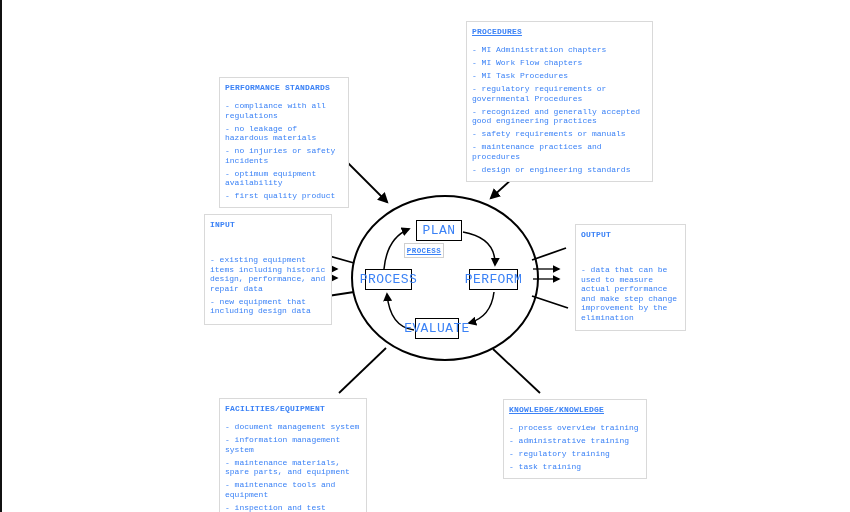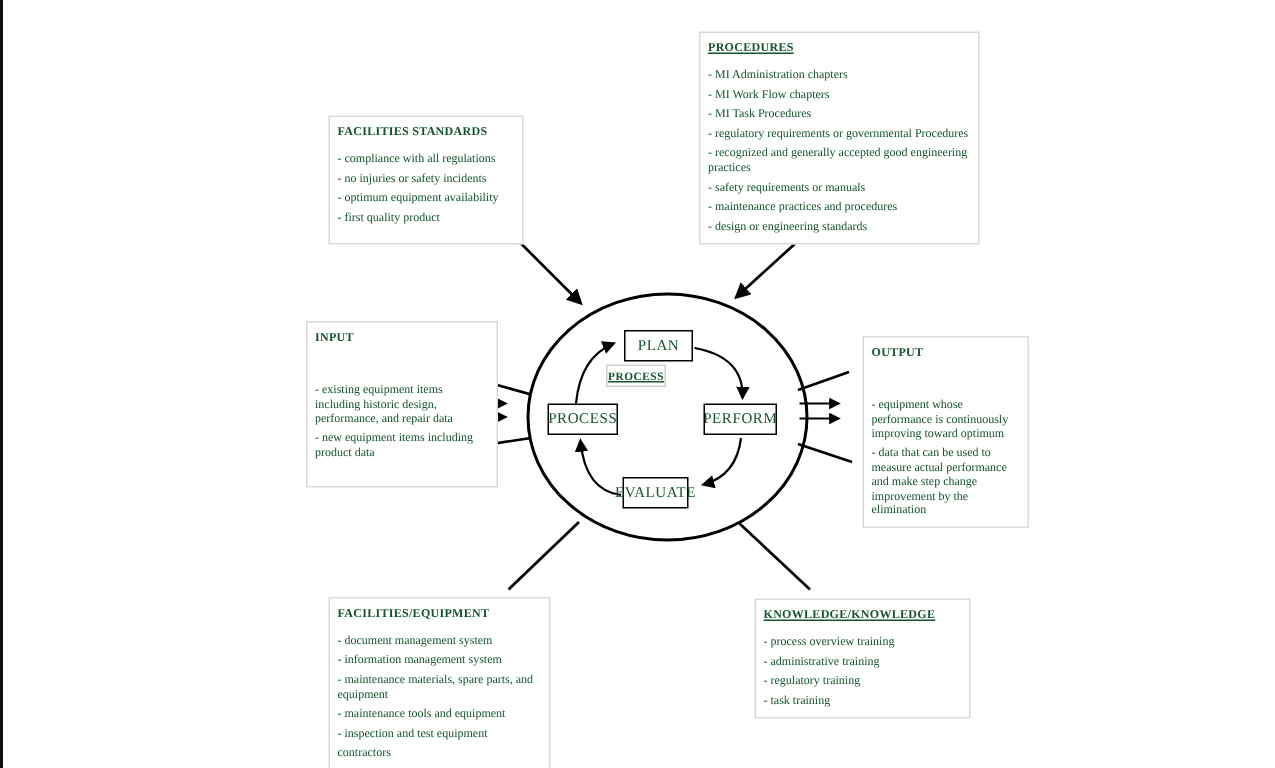--- a/index.html
+++ b/index.html
@@ -1,35 +1,35 @@
 <!DOCTYPE html>
 <html><head>
 <meta charset="utf-8">
 <style>
   html,body { margin:0; padding:0; background:#ffffff; }
   #canvas {
     position:relative; width:850px; height:512px; overflow:hidden;
-    background:#ffffff; font-family:Liberation Serif, serif; color:#14532d;
+    background:#ffffff; font-family:Liberation Mono, monospace; color:#3b82f6;
   }
   #edge { position:absolute; left:0; top:0; width:2px; height:512px; background:#111; }
   svg.overlay { position:absolute; left:0; top:0; width:850px; height:512px; }
 
   .obox {
     position:absolute; box-sizing:border-box; background:#ffffff;
     border:1px solid #d9d9d9; padding:3px 5px;
   }
   .otitle { font-size:8px; font-weight:bold; letter-spacing:.2px; margin:2px 0 9px 0; white-space:nowrap; }
   .otitle.u { text-decoration:underline; }
   .otitle.gap-lg { margin-bottom:26px; }
   .oitem { font-size:8px; line-height:9.5px; margin-bottom:3.5px; }
 
   .step {
     position:absolute; box-sizing:border-box; background:#ffffff;
     border:1.5px solid #000; display:flex; align-items:center; justify-content:center;
-    font-size:10px; letter-spacing:.4px; white-space:nowrap;
+    font-size:13px; letter-spacing:.4px; white-space:nowrap;
   }
   .process-label {
     position:absolute; box-sizing:border-box; background:#ffffff;
     border:1px solid #cfcfcf; display:flex; align-items:center; justify-content:center;
     font-size:7.5px; font-weight:bold; text-decoration:underline; letter-spacing:.4px;
   }
 </style>
 </head>
 <body>
 
@@ -72,36 +72,36 @@
     <div class="oitem">- MI Work Flow chapters</div>
     <div class="oitem">- MI Task Procedures</div>
     <div class="oitem">- regulatory requirements or governmental Procedures</div>
     <div class="oitem">- recognized and generally accepted good engineering practices</div>
     <div class="oitem">- safety requirements or manuals</div>
     <div class="oitem">- maintenance practices and procedures</div>
     <div class="oitem">- design or engineering standards</div>
   </div>
 
   <div class="obox" style="left:219px;top:77px;width:130px;min-height:86px">
-    <div class="otitle">FACILITIES STANDARDS</div>
+    <div class="otitle">PERFORMANCE STANDARDS</div>
     <div class="oitem">- compliance with all regulations</div>
+    <div class="oitem">- no leakage of hazardous materials</div>
     <div class="oitem">- no injuries or safety incidents</div>
     <div class="oitem">- optimum equipment availability</div>
     <div class="oitem">- first quality product</div>
   </div>
 
   <div class="obox" style="left:204px;top:214px;width:128px;min-height:111px">
     <div class="otitle gap-lg">INPUT</div>
     <div class="oitem">- existing equipment items including historic design, performance, and repair data</div>
-    <div class="oitem">- new equipment items including product data</div>
+    <div class="oitem">- new equipment that including design data</div>
   </div>
 
   <div class="obox" style="left:575px;top:224px;width:111px;min-height:107px">
     <div class="otitle gap-lg">OUTPUT</div>
-    <div class="oitem">- equipment whose performance is continuously improving toward optimum</div>
     <div class="oitem">- data that can be used to measure actual performance and make step change improvement by the elimination</div>
   </div>
 
   <div class="obox" style="left:219px;top:398px;width:148px;min-height:97px">
     <div class="otitle">FACILITIES/EQUIPMENT</div>
     <div class="oitem">- document management system</div>
     <div class="oitem">- information management system</div>
     <div class="oitem">- maintenance materials, spare parts, and equipment</div>
     <div class="oitem">- maintenance tools and equipment</div>
     <div class="oitem">- inspection and test equipment</div>

